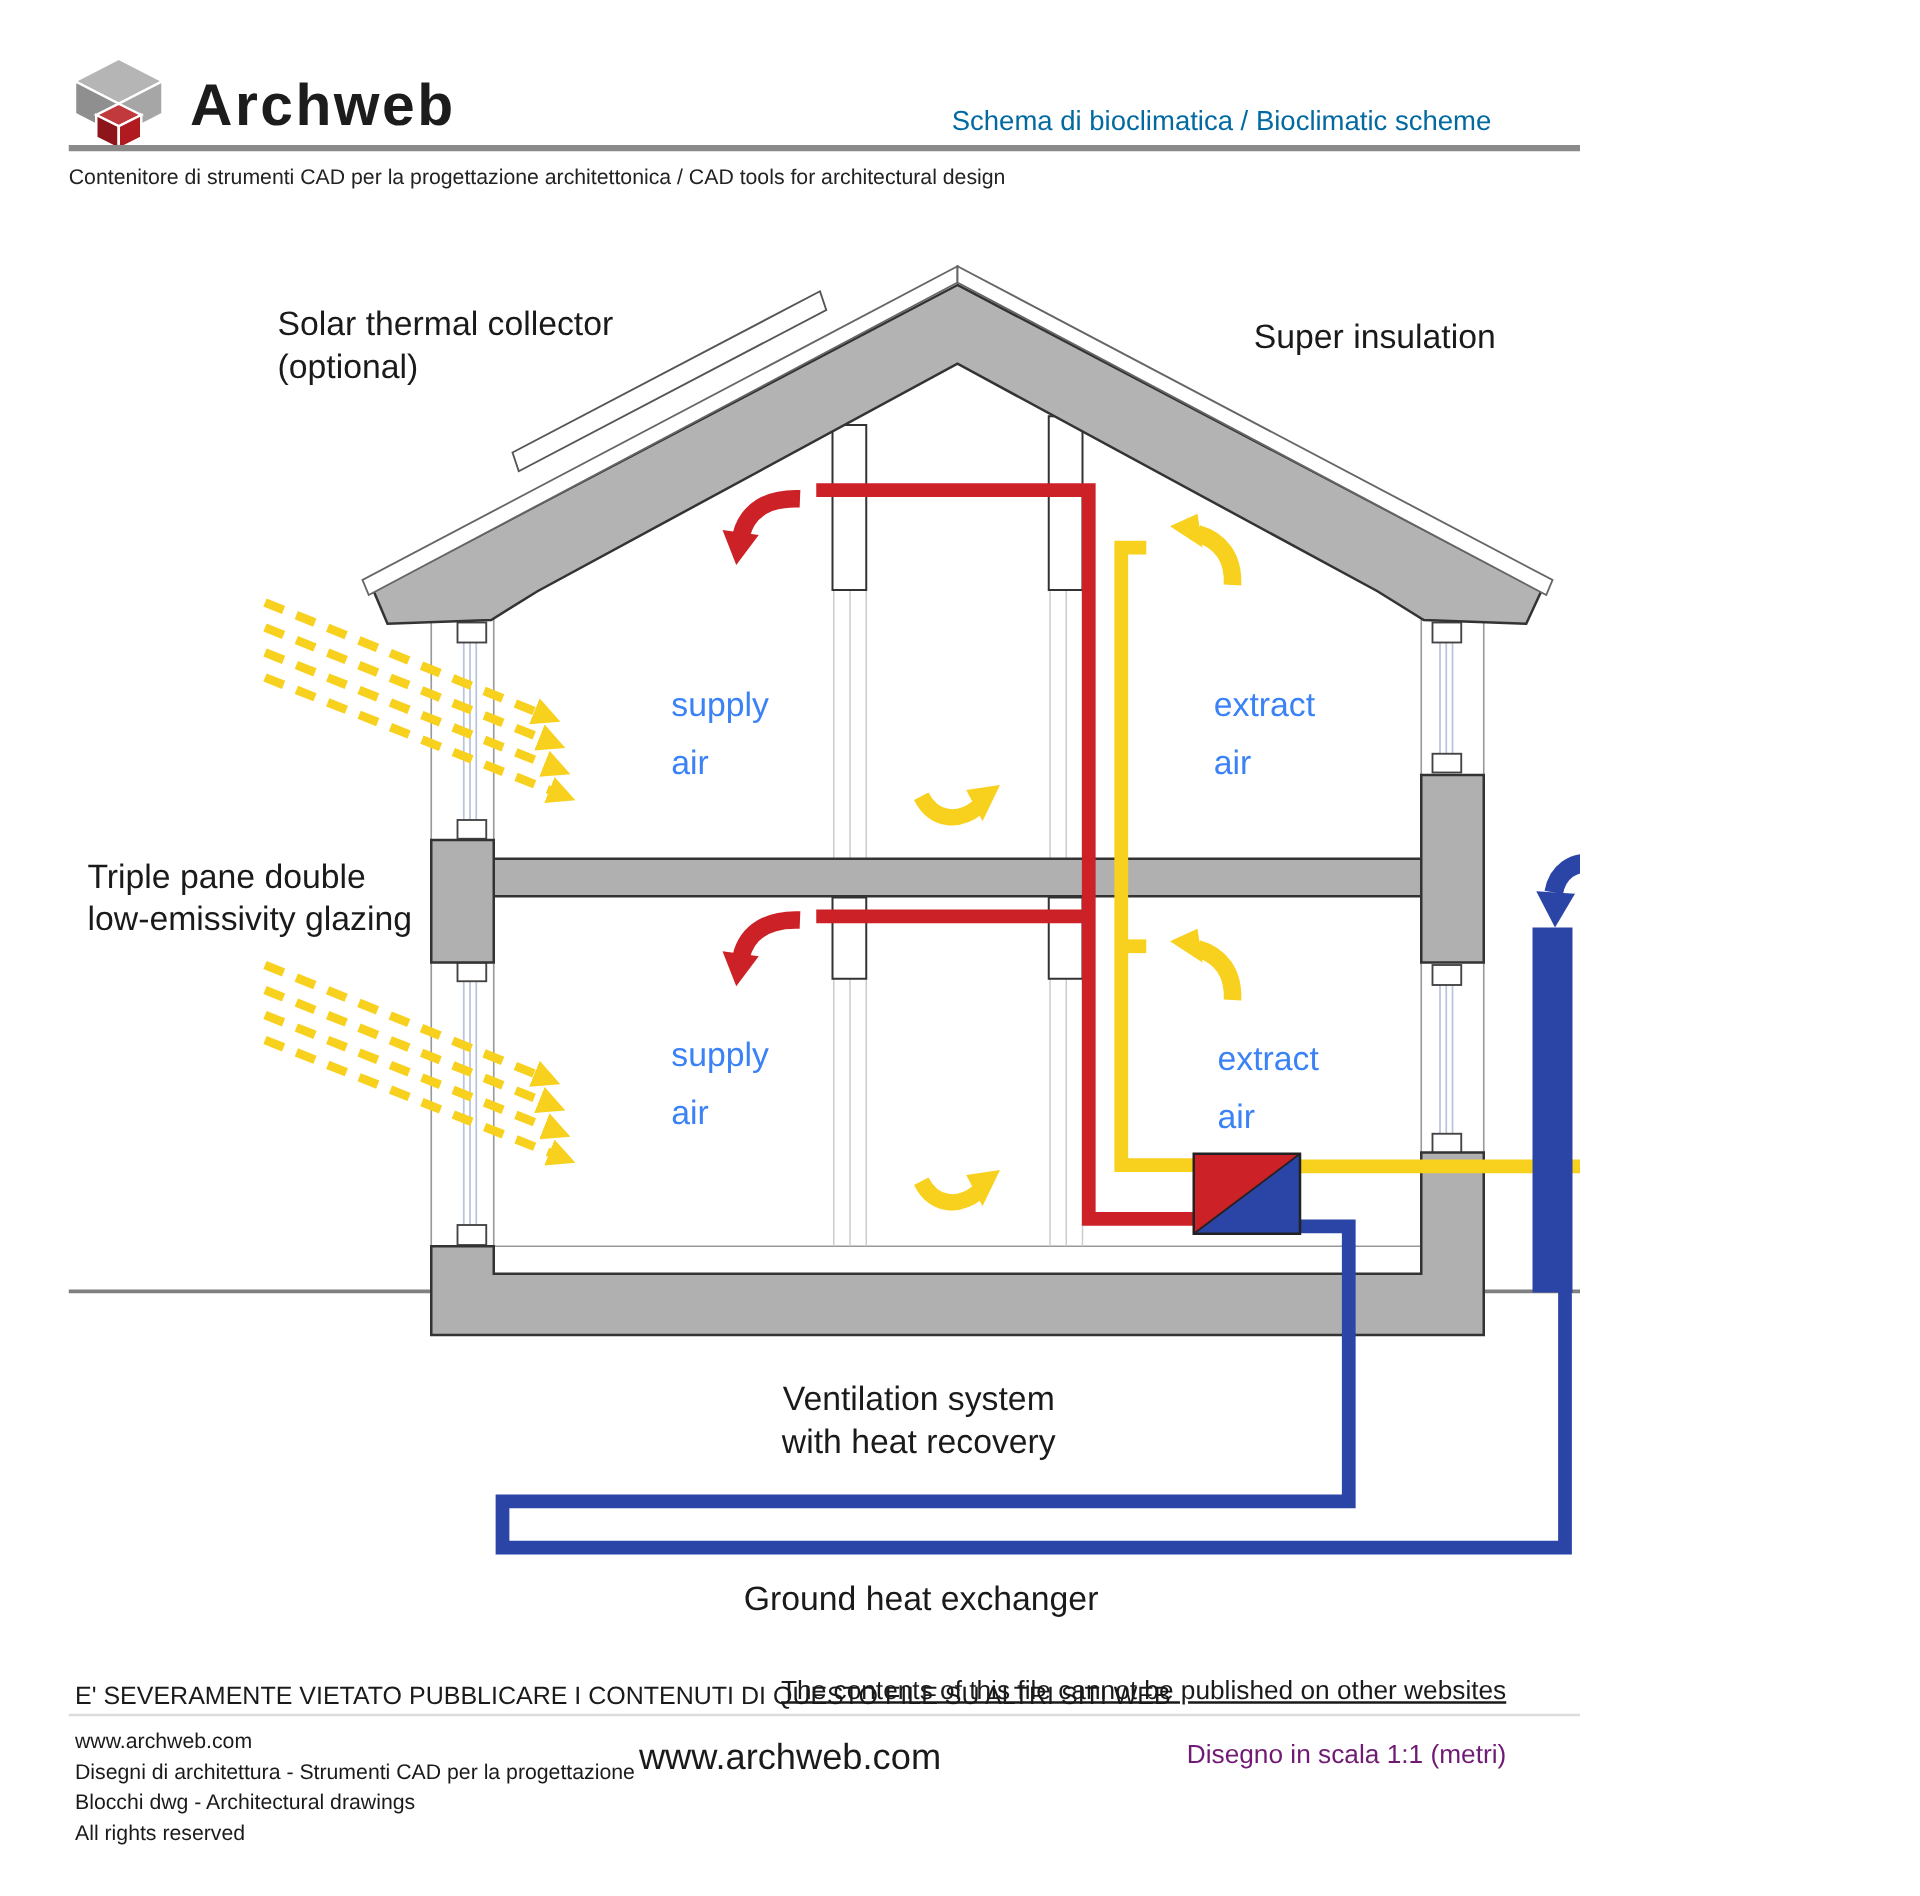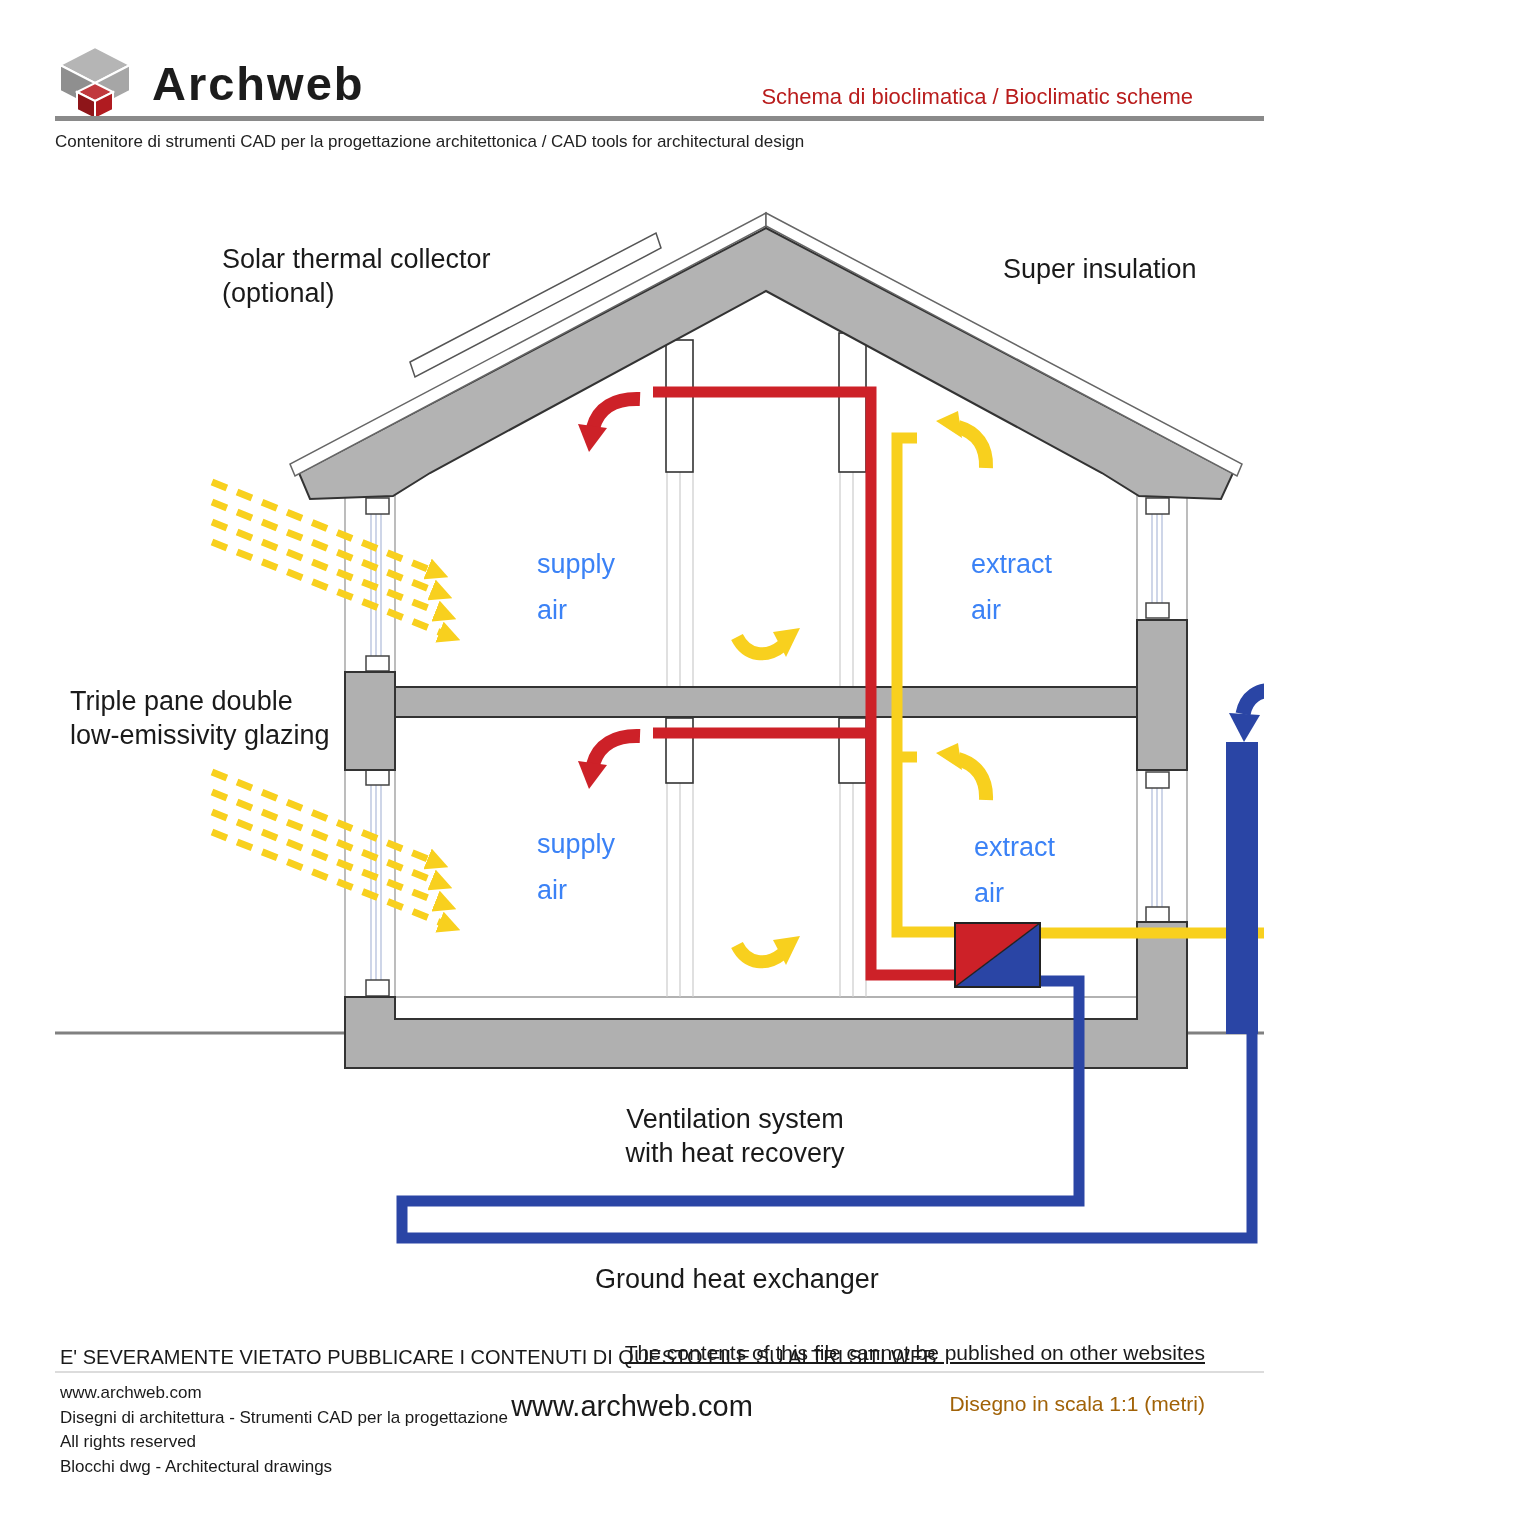--- a/index.html
+++ b/index.html
@@ -5,29 +5,29 @@
   html,body{margin:0;padding:0;background:#fff;}
   #sheet{position:relative;width:1264px;height:1517px;background:#ffffff;overflow:hidden;
          font-family:"Liberation Sans",sans-serif;color:#1a1a1a;}
   #drawing{position:absolute;left:0;top:0;width:1536px;height:1517px;}
   .abs{position:absolute;}
   .lbl{position:absolute;font-size:27px;line-height:34px;white-space:pre-line;color:#1a1a1a;}
   .lbl-air{position:absolute;font-size:27px;line-height:46px;white-space:pre-line;color:#3b82f6;}
   .lbl-center{text-align:center;}
   #brand{position:absolute;left:152px;top:56px;font-size:47px;font-weight:bold;
          letter-spacing:2px;color:#1c1c1c;}
-  #scheme-title{position:absolute;right:71px;top:84px;font-size:22px;color:#b91c1c;}
+  #scheme-title{position:absolute;right:71px;top:84px;font-size:22px;color:#0369a1;}
   #header-rule{position:absolute;left:55px;top:116px;width:1410px;height:5px;background:#8a8a8a;}
   #subtitle{position:absolute;left:55px;top:132px;font-size:17px;color:#222;}
   #notice-it{position:absolute;left:60px;top:1346px;font-size:20px;color:#1a1a1a;}
   #notice-en{position:absolute;right:59px;top:1341px;font-size:21px;color:#1a1a1a;text-decoration:underline;}
   #footer-rule{position:absolute;left:55px;top:1371px;width:1425px;height:2px;background:#dcdcdc;}
   #footer-left{position:absolute;left:60px;top:1381px;font-size:17px;line-height:24.5px;color:#1a1a1a;}
   #site-center{position:absolute;left:0;right:0;top:1390px;text-align:center;font-size:29px;color:#1a1a1a;}
-  #scale-note{position:absolute;right:59px;top:1392px;font-size:21px;color:#a16207;}
+  #scale-note{position:absolute;right:59px;top:1392px;font-size:21px;color:#701a75;}
 </style>
 </head>
 <body>
 
 <div id="sheet">
 
   <svg id="drawing" viewBox="0 0 1536 1517" xmlns="http://www.w3.org/2000/svg">
     <defs>
       <marker id="rayhead" viewBox="0 0 10 10" refX="6" refY="5" markerWidth="3.2" markerHeight="3.2" orient="auto-start-reverse">
         <path d="M0,0 L10,5 L0,10 z" fill="#f8d01e"></path>
@@ -215,19 +215,19 @@
   <div class="lbl" style="left:595px;top:1262px">Ground heat exchanger</div>
   <div class="lbl lbl-center" style="left:585px;top:1102px;width:300px">Ventilation system
 with heat recovery</div>
 
   <div id="notice-it">E' SEVERAMENTE VIETATO PUBBLICARE I CONTENUTI DI QUESTO FILE SU ALTRI SITI WEB</div>
   <div id="notice-en">The contents of this file cannot be published on other websites</div>
   <div id="footer-rule"></div>
   <div id="footer-left">
     <div>www.archweb.com</div>
     <div>Disegni di architettura - Strumenti CAD  per la progettazione</div>
+    <div>Blocchi dwg - Architectural drawings</div>
     <div>All rights reserved</div>
-    <div>Blocchi dwg - Architectural drawings</div>
   </div>
   <div id="site-center">www.archweb.com</div>
   <div id="scale-note">Disegno in scala 1:1 (metri)</div>
 
 </div>
 
 </body></html>

